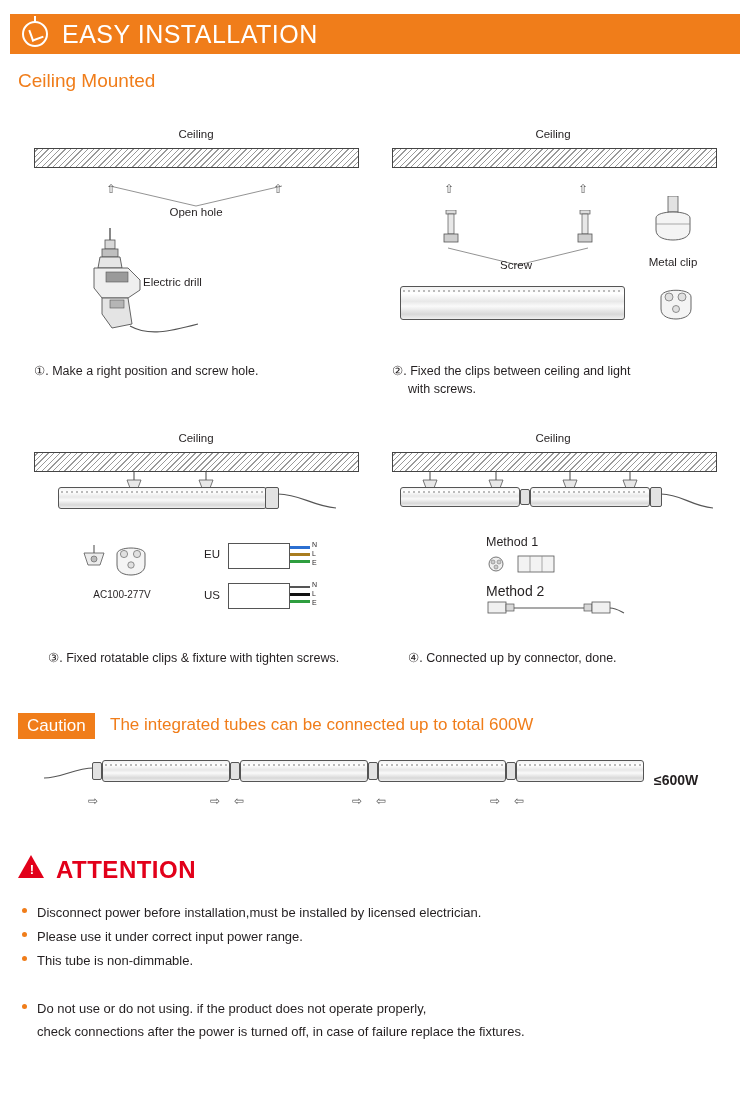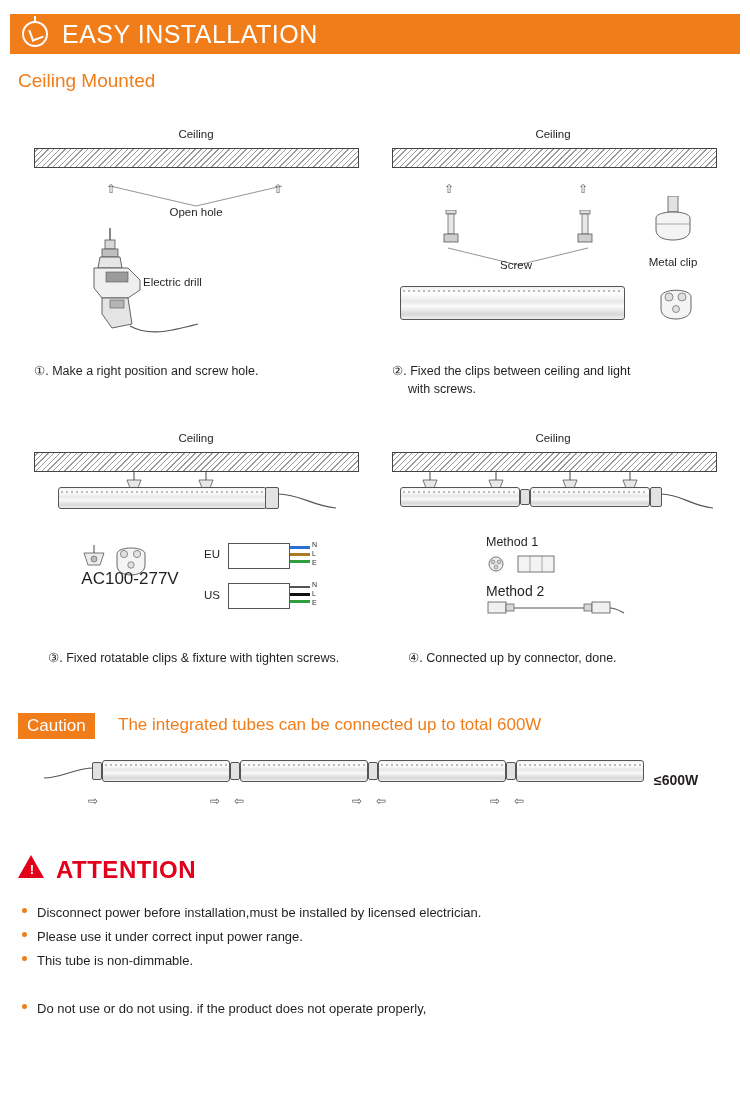--- a/index.html
+++ b/index.html
@@ -229,21 +229,21 @@
       <line x1="16" y1="0" x2="16" y2="8" stroke="#666" stroke-width="1.2"></line>
       <path d="M6,8 L26,8 L22,20 L10,20 Z" fill="#ececec" stroke="#555" stroke-width="0.8"></path>
       <circle cx="16" cy="14" r="3" fill="#bbb" stroke="#555" stroke-width="0.6"></circle>
     </svg>
     <svg style="position:absolute; left:114px; top:543px;" width="34" height="34">
       <path d="M3,11 C3,3 31,3 31,11 L31,22 C31,30 22,32 17,32 C11,32 3,30 3,22 Z" fill="#f4f4f4" stroke="#555" stroke-width="0.9"></path>
       <circle cx="10" cy="11" r="3.6" fill="#e0e0e0" stroke="#666" stroke-width="0.7"></circle>
       <circle cx="23" cy="11" r="3.6" fill="#e0e0e0" stroke="#666" stroke-width="0.7"></circle>
       <circle cx="17" cy="22" r="3.2" fill="#e0e0e0" stroke="#666" stroke-width="0.7"></circle>
     </svg>
-    <div class="lbl-c" style="left:122px; top:569px; font-size:17px;margin-left:8px;">AC100-277V</div>
+    <div class="lbl-c" style="left:122px; top:589px; font-size:10px;">AC100-277V</div>
 
     <div class="lbl" style="left:204px; top:548px;">EU</div>
     <div class="plug-box" style="left:228px; top:543px; width:62px; height:26px;"></div>
     <div class="wire-color" style="left:290px; top:546px; width:20px; background:#2b6fd1;"></div>
     <div class="wire-color" style="left:290px; top:553px; width:20px; background:#a97c1f;"></div>
     <div class="wire-color" style="left:290px; top:560px; width:20px; background:#2f9e3f;"></div>
     <div class="lbl" style="left:312px; top:541px; font-size:7px;">N</div>
     <div class="lbl" style="left:312px; top:550px; font-size:7px;">L</div>
     <div class="lbl" style="left:312px; top:559px; font-size:7px;">E</div>
 
@@ -306,21 +306,21 @@
       <path d="M28,10 C55,10 72,10 98,10" fill="none" stroke="#555" stroke-width="1.1"></path>
       <rect x="98" y="6" width="8" height="7" fill="#d8d8d8" stroke="#555" stroke-width="0.7"></rect>
       <rect x="106" y="4" width="18" height="11" fill="#f0f0f0" stroke="#555" stroke-width="0.8"></rect>
       <path d="M124,10 C130,10 134,13 138,15" fill="none" stroke="#555" stroke-width="1.1"></path>
     </svg>
 
     <div class="step-cap" style="left:408px; top:649px; width:330px;">④. Connected up by connector, done.</div>
   </div>
 
   <div class="caution-badge" style="left:18px; top:713px;">Caution</div>
-  <div class="caution-text" style="left:110px; top:715px;margin-left:8px;">The integrated tubes can be connected up to total 600W</div>
+  <div class="caution-text" style="left:110px; top:715px;">The integrated tubes can be connected up to total 600W</div>
 
   <div>
     <svg style="position:absolute; left:44px; top:760px;" width="56" height="26">
       <path d="M0,18 C18,18 30,8 50,8" fill="none" stroke="#555" stroke-width="1.2"></path>
     </svg>
     <div class="tube-cap" style="left:92px; top:762px; width:10px; height:18px;"></div>
     <div class="tube" style="left:102px; top:760px; width:128px; height:22px;"></div>
     <div class="tube-cap" style="left:230px; top:762px; width:10px; height:18px;"></div>
     <div class="tube" style="left:240px; top:760px; width:128px; height:22px;"></div>
     <div class="tube-cap" style="left:368px; top:762px; width:10px; height:18px;"></div>
@@ -354,14 +354,17 @@
     <span class="bullet-txt">Please use it under correct input power range.</span>
   </div>
   <div class="bullet-row" style="left:22px; top:951px; width:700px;">
     <span class="bullet-dot"></span>
     <span class="bullet-txt">This tube is non-dimmable.</span>
   </div>
   <div class="bullet-row" style="left:22px; top:999px; width:700px;">
     <span class="bullet-dot"></span>
     <span class="bullet-txt">Do not use or do not using. if the product does not operate properly,</span>
   </div>
+  <div class="bullet-row" style="left:37px; top:1022px; width:700px;">
+    <span class="bullet-txt" style="margin-left:0;">check connections after the power is turned off, in case of failure replace the fixtures.</span>
+  </div>
 
 </div>
 
 </body></html>

